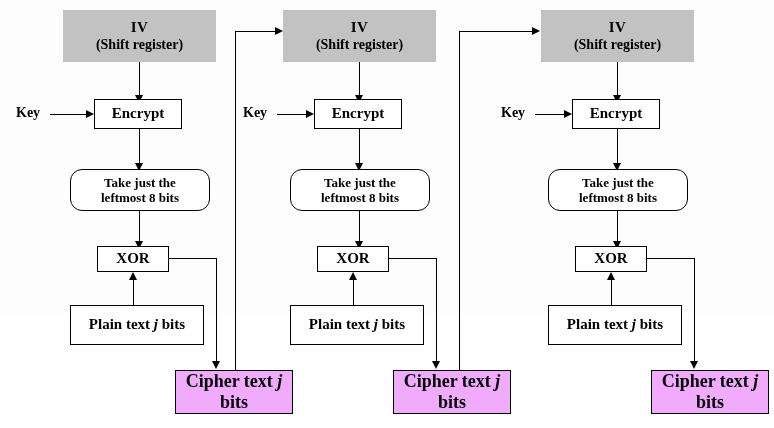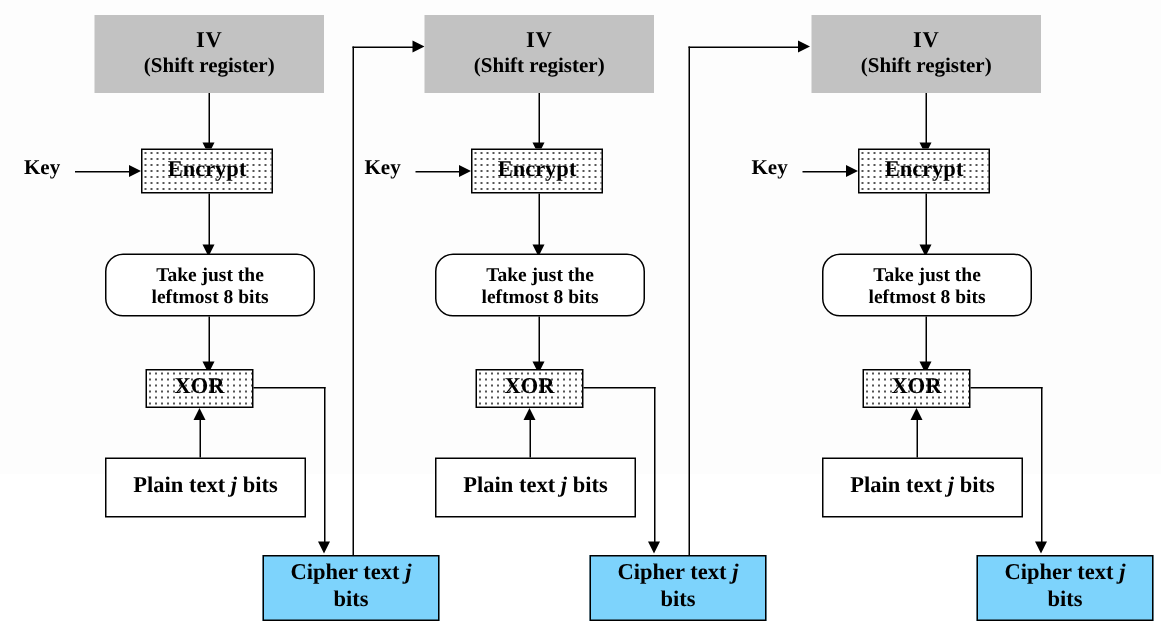--- a/index.html
+++ b/index.html
@@ -18,21 +18,21 @@
   .stipple{
     border:1.3px solid #000;
     background-color:#ffffff;
     background-image:radial-gradient(#555 0.55px, transparent 0.6px);
     background-size:4px 4px;
     background-position:0 0;
     font-size:15px;
   }
 
   .plain{border:1.3px solid #000;background:#fff;font-size:15px;}
-  .cipher{border:1.3px solid #000;background:#7dd3fc;font-size:15px;flex-direction:column;text-align:center;}
+  .cipher{border:1.3px solid #000;background:#f0abfc;font-size:18px;flex-direction:column;text-align:center;}
   .rounded{border:1.3px solid #000;background:#fff;border-radius:12px;font-size:13px;flex-direction:column;}
 
   .keylabel{position:absolute;font-size:14px;font-weight:bold;color:#000;}
 
   
   .vl{position:absolute;width:0;border-left:1.4px solid #000;}
   .hl{position:absolute;height:0;border-top:1.4px solid #000;}
 
   .ahead-d{position:absolute;width:0;height:0;border-left:4.5px solid transparent;
            border-right:4.5px solid transparent;border-top:8px solid #000;}

